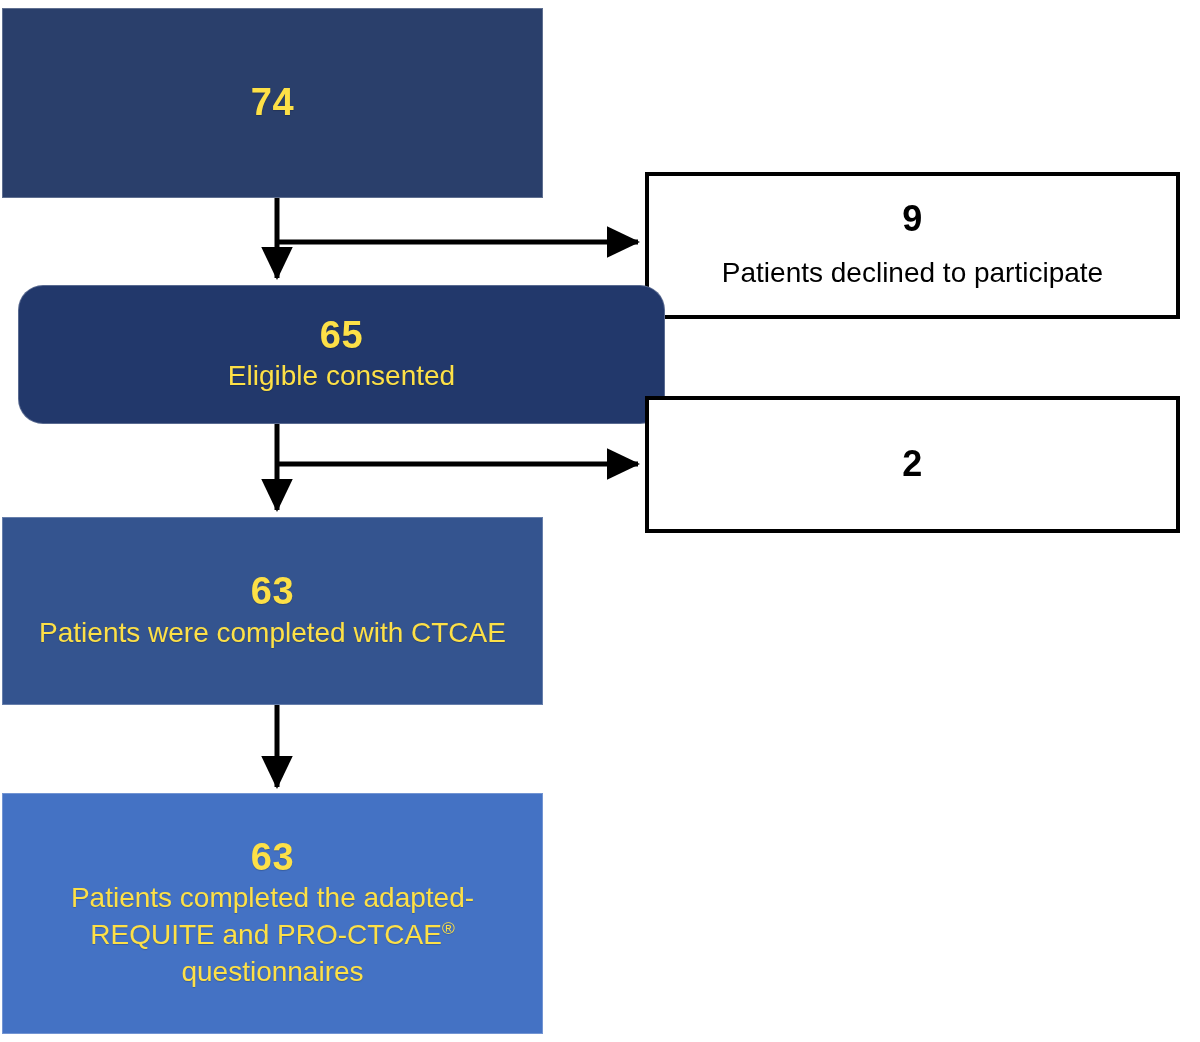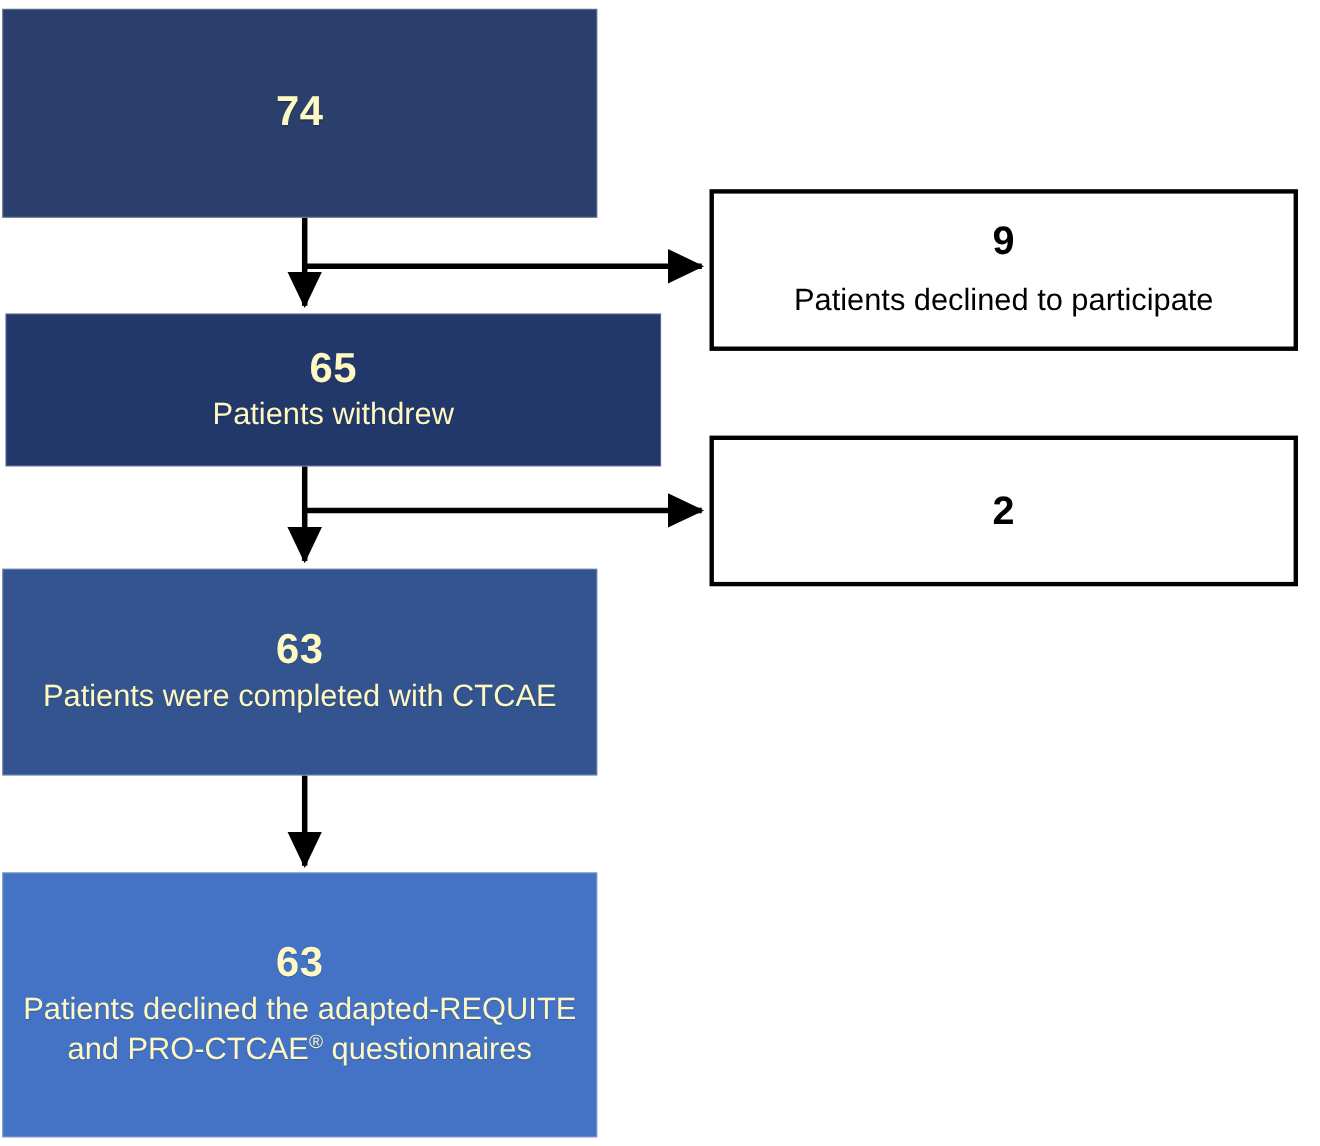--- a/index.html
+++ b/index.html
@@ -33,21 +33,21 @@
     letter-spacing: 0.5px;
   }
   .node .label {
     font-size: 28px;
     line-height: 1.32;
     padding: 0 14px;
     font-weight: 400;
   }
   
   .node.filled {
-    color: #fef9c3;
+    color: #fde047;
     border: 1px solid rgba(255,255,255,0.25);
   }
   .node.filled .count {
     margin-bottom: 2px;
     text-shadow: 0 1px 1px rgba(0,0,0,0.18);
   }
   .node.filled .label {
     text-shadow: 0 1px 1px rgba(0,0,0,0.18);
   }
   
@@ -113,34 +113,34 @@
 
   <div class="node filled" style="left:2px; top:8px; width:541px; height:190px; background:#2A3F6B;">
     <div class="count">74</div>
   </div>
 
   <div class="node outlined" style="left:645px; top:172px; width:535px; height:147px;">
     <div class="count">9</div>
     <div class="label">Patients declined to participate</div>
   </div>
 
-  <div class="node filled" style="left:5px; top:285px; width:596px; height:139px; background:#22386B;">
+  <div class="node filled" style="left:18px; top:285px; width:647px; height:139px; background:#22386B;border-radius:25px;">
     <div class="count">65</div>
-    <div class="label">Patients withdrew</div>
+    <div class="label">Eligible consented</div>
   </div>
 
   <div class="node outlined" style="left:645px; top:396px; width:535px; height:137px;">
     <div class="count">2</div>
   </div>
 
   <div class="node filled" style="left:2px; top:517px; width:541px; height:188px; background:#34548F;">
     <div class="count">63</div>
     <div class="label">Patients were completed with CTCAE</div>
   </div>
 
   <div class="node filled" style="left:2px; top:793px; width:541px; height:241px; background:#4472C4;">
     <div class="count">63</div>
     <div class="label">
-      <span>Patients declined the adapted-REQUITE and PRO-CTCAE</span><span class="sup">®</span><span> questionnaires</span>
+      <span>Patients completed the adapted-REQUITE and PRO-CTCAE</span><span class="sup">®</span><span> questionnaires</span>
     </div>
   </div>
 
 </div>
 
 </body></html>

